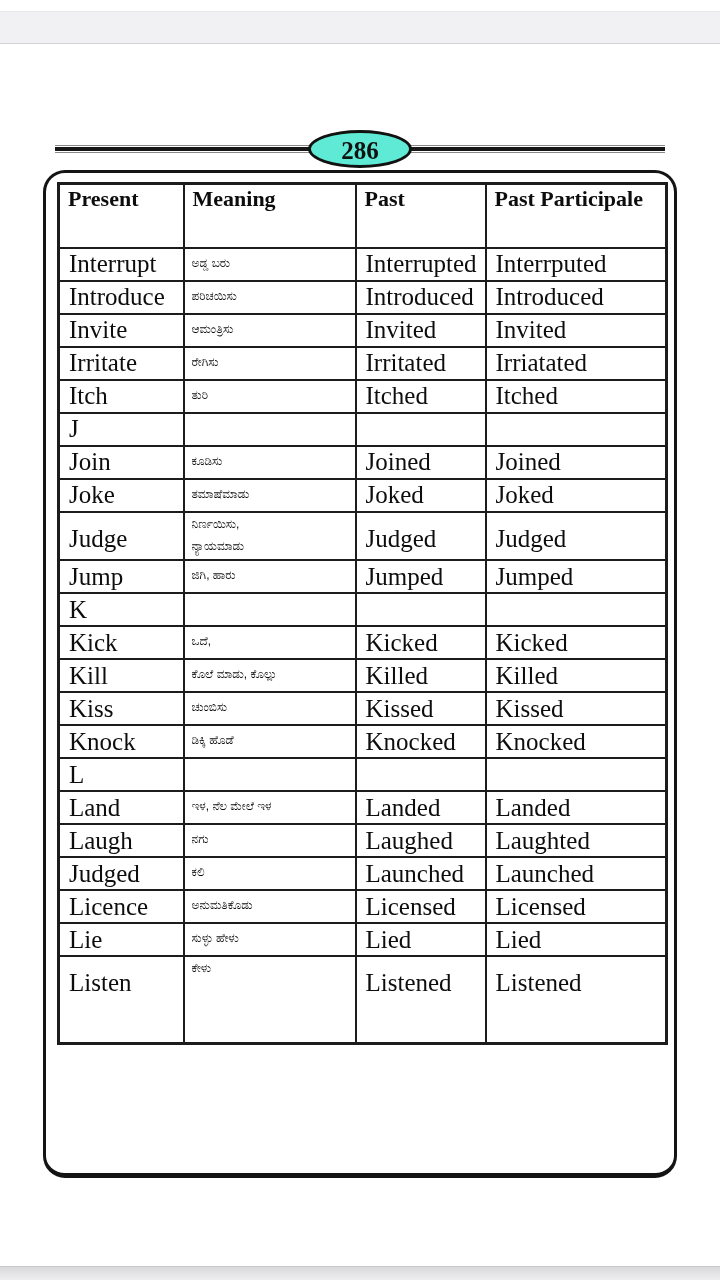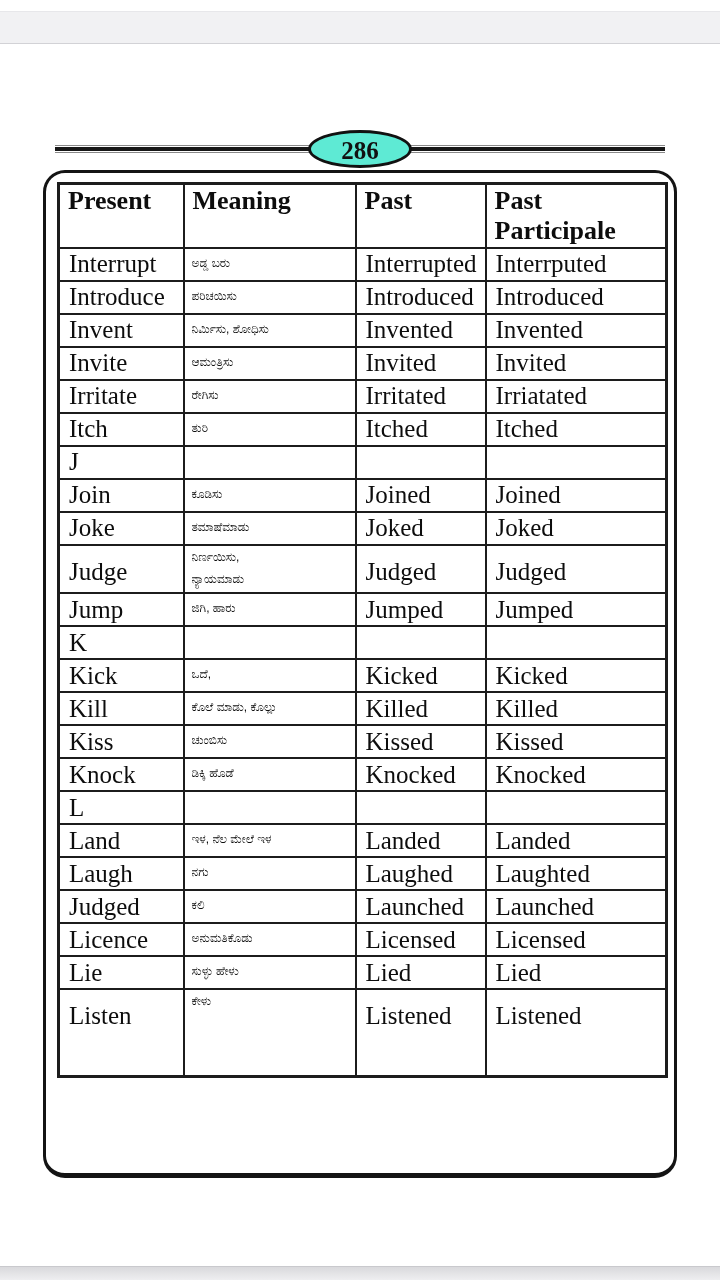--- a/index.html
+++ b/index.html
@@ -47,21 +47,21 @@
     border-collapse:collapse; table-layout:fixed;
     margin:9px 0 0 11px;
     border:3px solid #1c1c1c;
     color:#0d0d0d;
   }
   .verbs th, .verbs td { border:2px solid #1c1c1c; overflow:hidden; }
   .verbs thead tr { height:64px; }
   .verbs tbody tr { height:33px; }
   .verbs tbody tr.fill { height:88px; }
   .verbs th {
-    font-size:26px; font-weight:bold; text-align:left;
+    font-size:22px; font-weight:bold; text-align:left;
     vertical-align:top; padding:1px 4px 0 8px; line-height:1.15;
   }
   td.en { font-size:25px; padding:0 2px 0 9px; vertical-align:middle; line-height:1.1; }
   td.kn {
     font-size:12px; font-family:"Liberation Sans", sans-serif;
     padding:0 2px 2px 7px; vertical-align:middle;
     line-height:1.85; white-space:pre-line;
   }
   tr.vtop td { vertical-align:top; }
   tr.vtop td.en { padding-top:12px; }
@@ -104,26 +104,20 @@
               <td class="en">Interrupted</td>
               <td class="en">Interrputed</td>
             </tr>
             <tr>
               <td class="en">Introduce</td>
               <td class="kn">ಪರಿಚಯಿಸು</td>
               <td class="en">Introduced</td>
               <td class="en">Introduced</td>
             </tr>
             <tr>
-              <td class="en">Invent</td>
-              <td class="kn">ನಿರ್ಮಿಸು, ಶೋಧಿಸು</td>
-              <td class="en">Invented</td>
-              <td class="en">Invented</td>
-            </tr>
-            <tr>
               <td class="en">Invite</td>
               <td class="kn">ಆಮಂತ್ರಿಸು</td>
               <td class="en">Invited</td>
               <td class="en">Invited</td>
             </tr>
             <tr>
               <td class="en">Irritate</td>
               <td class="kn">ರೇಗಿಸು</td>
               <td class="en">Irritated</td>
               <td class="en">Irriatated</td>

